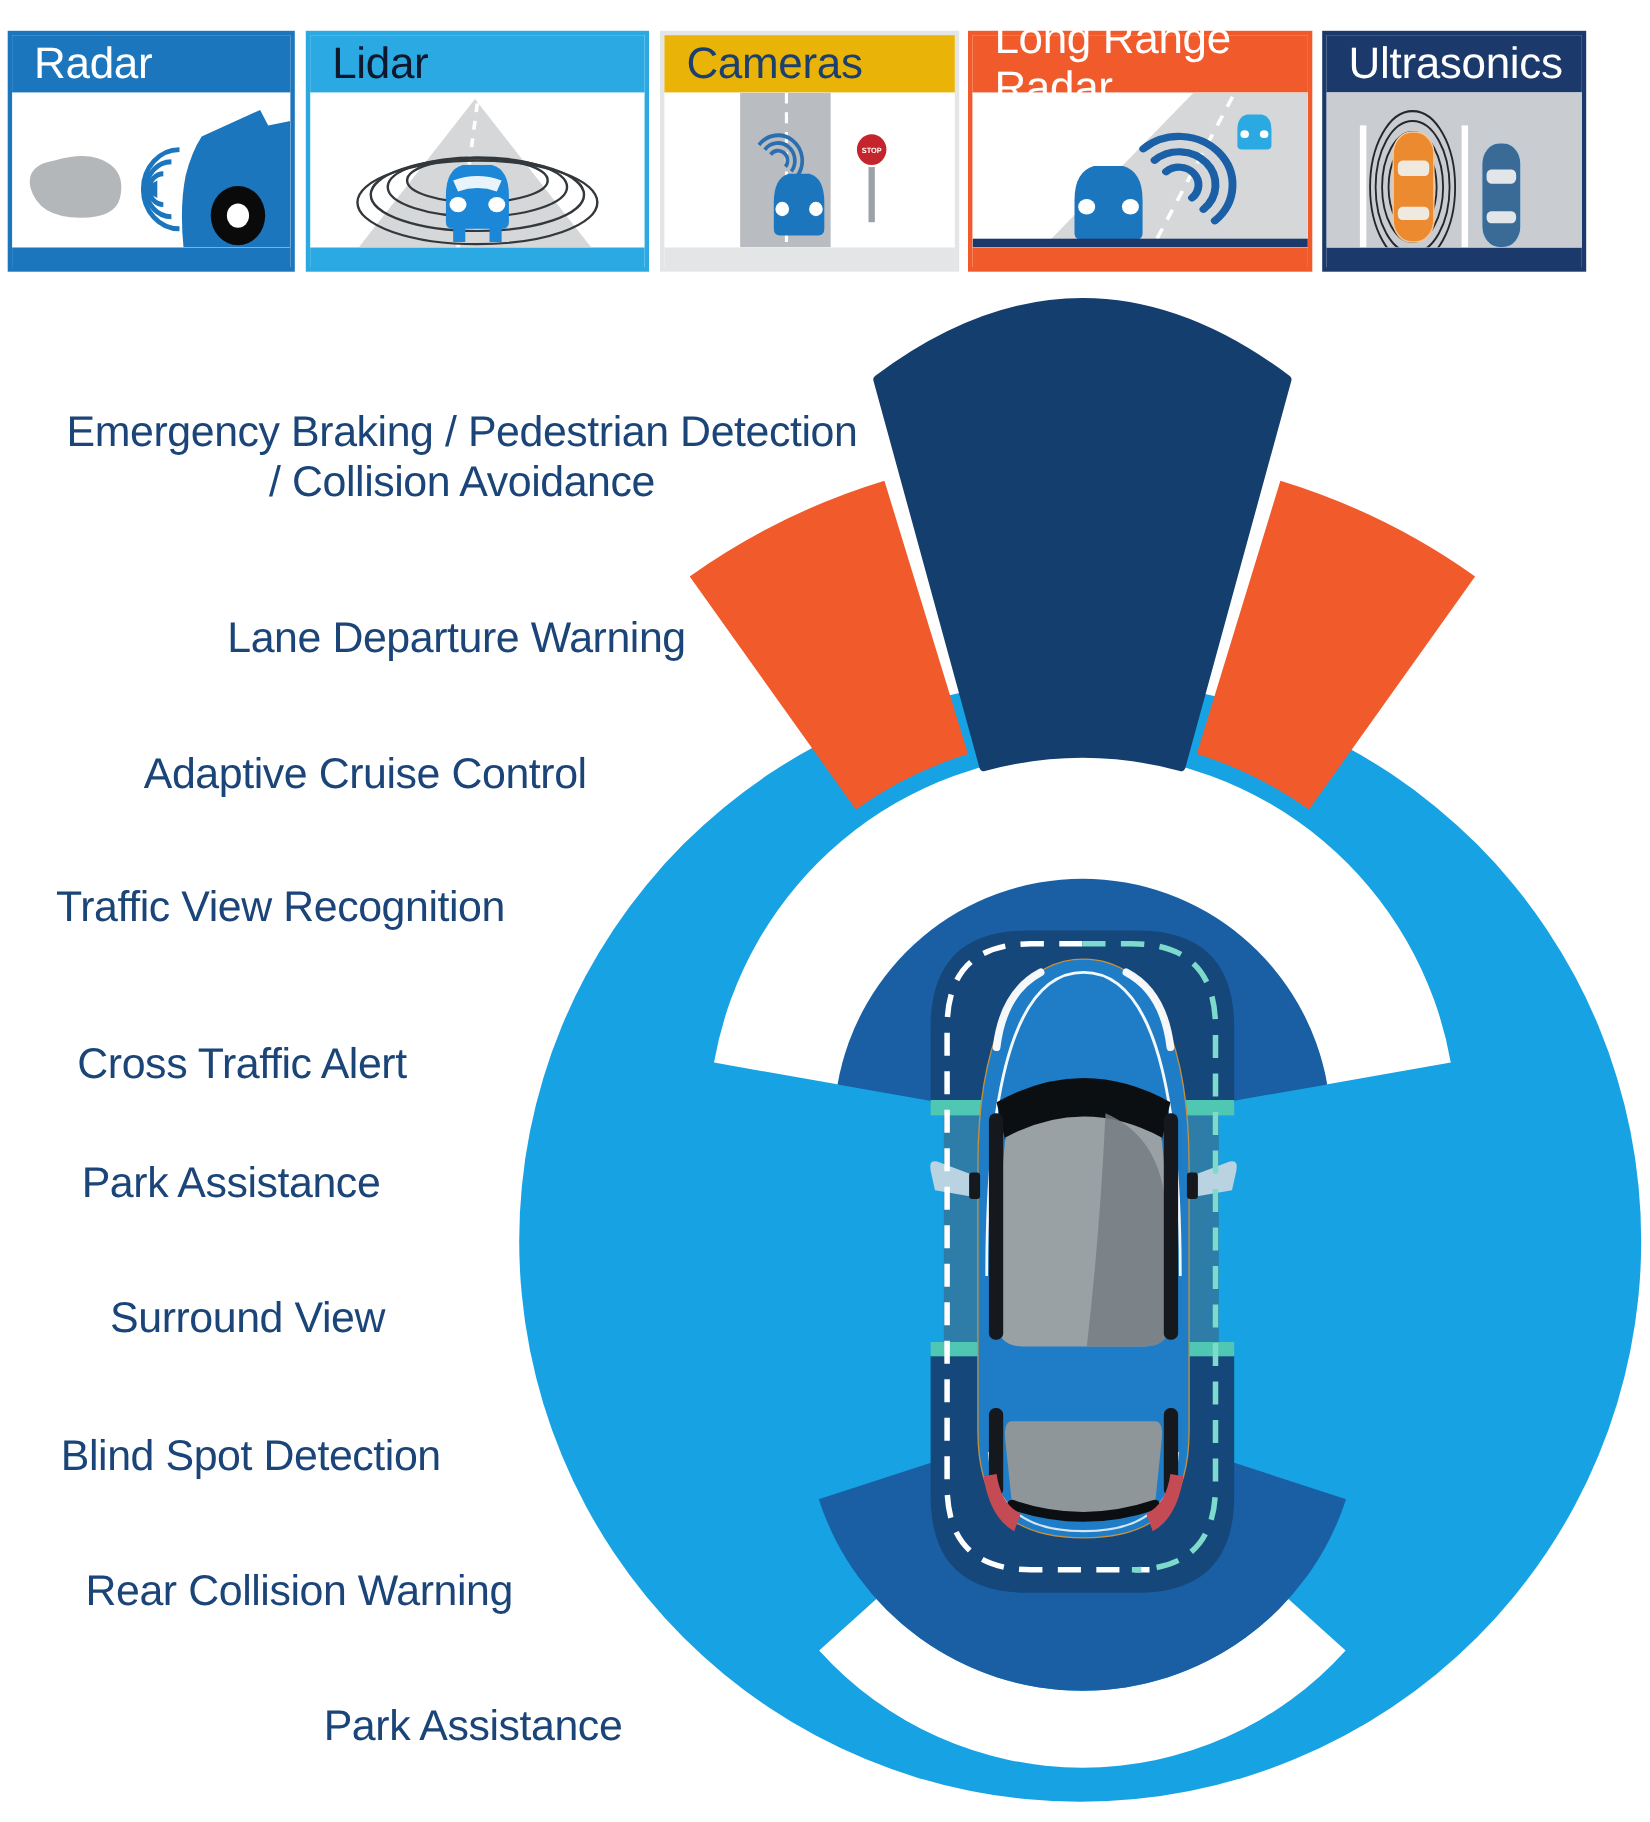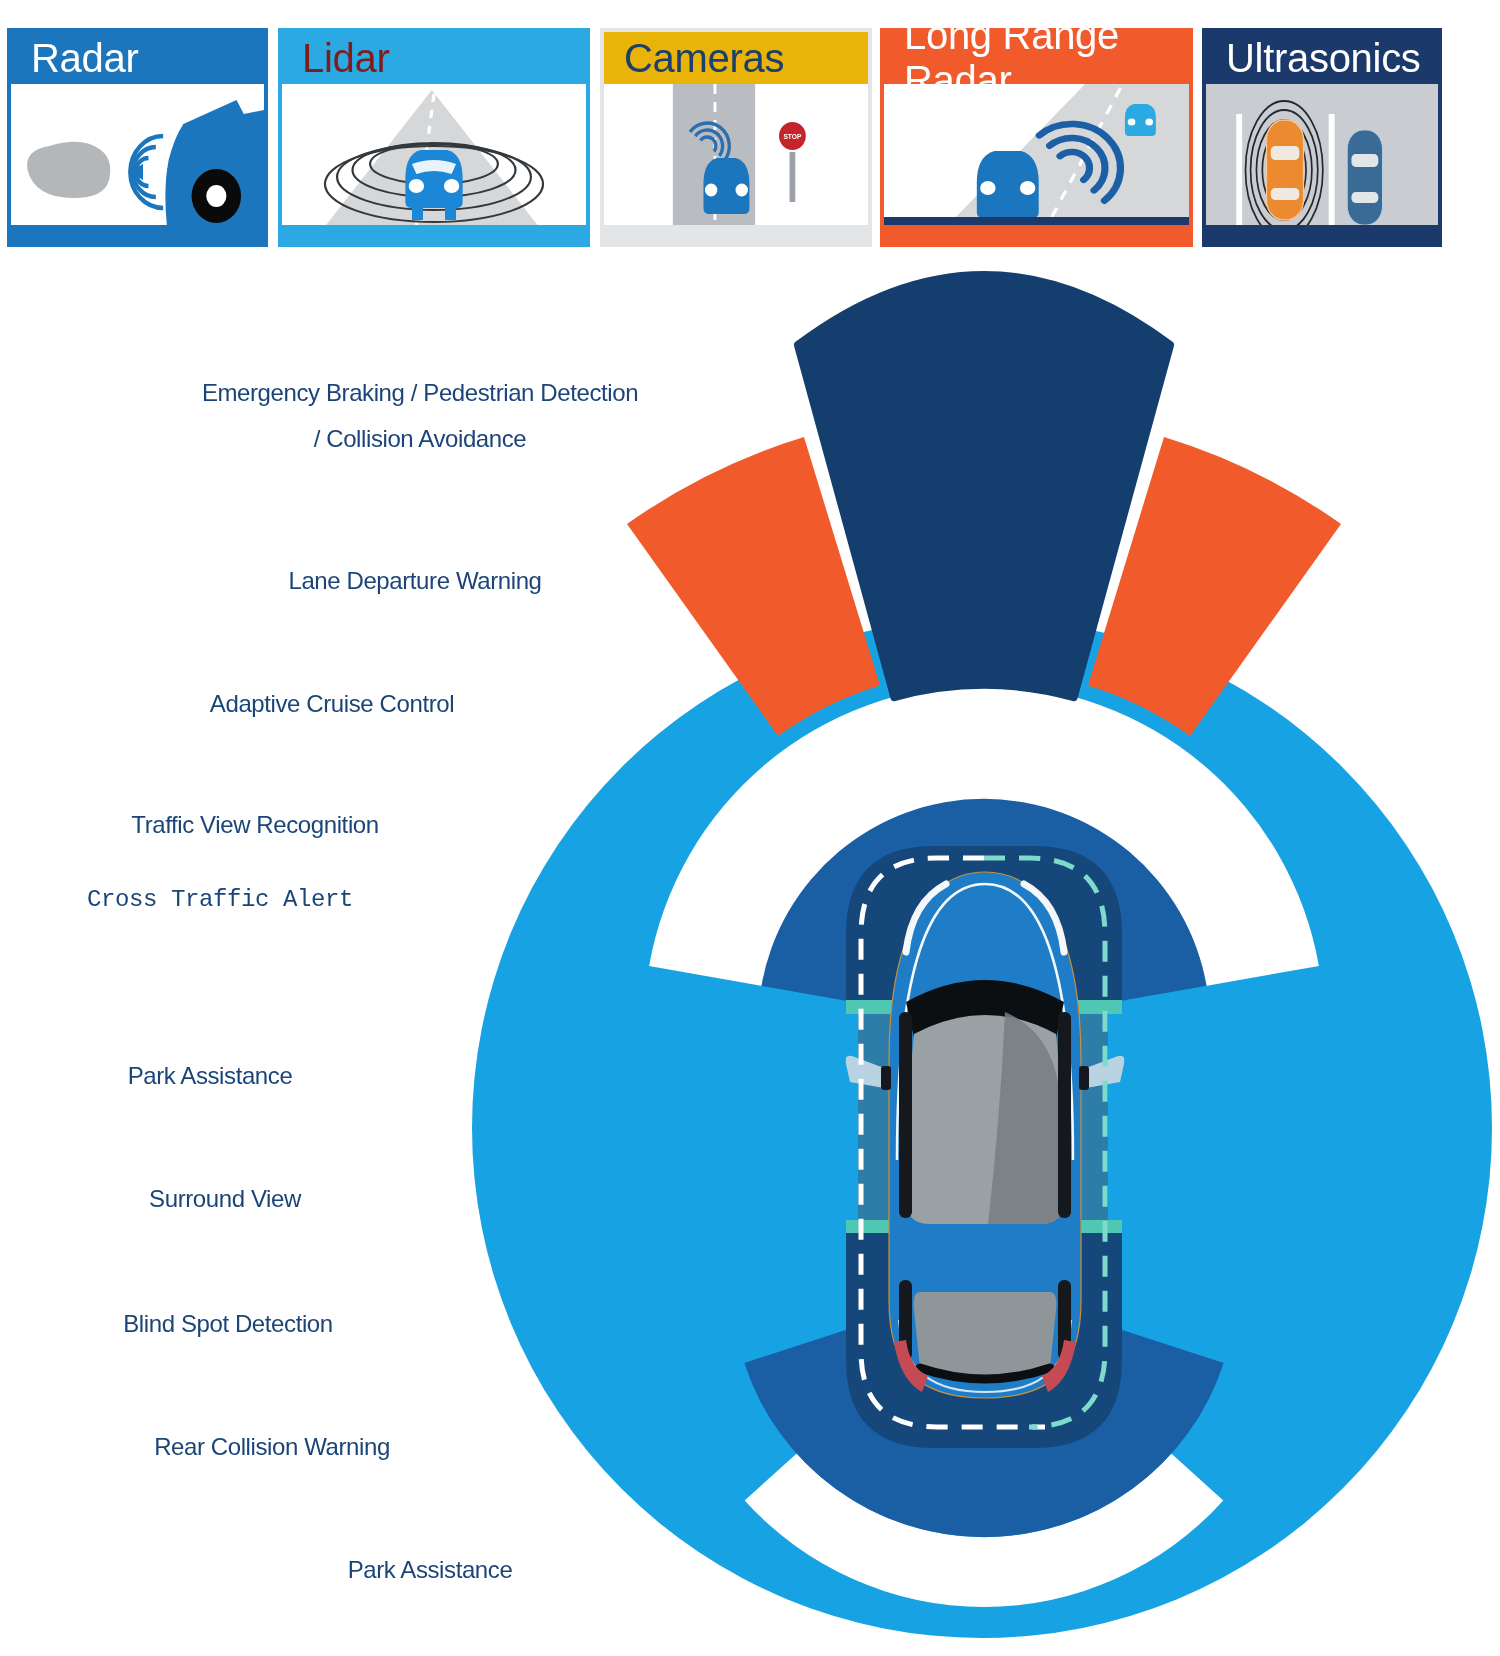--- a/index.html
+++ b/index.html
@@ -10,21 +10,21 @@
   
   .legend{position:absolute;left:0;top:0;width:100%;height:250px;}
   .card{position:absolute;top:28px;height:219px;box-sizing:border-box;border:4px solid transparent;background:#fff;}
   .card-header{height:52px;display:flex;align-items:center;padding-left:20px;font-size:40px;letter-spacing:-0.3px;}
   .card-body{position:relative;height:141px;overflow:hidden;}
   .card-footer{height:19px;}
   .card svg{display:block;width:100%;height:100%;}
   
   .cap-label{
     position:absolute;transform:translateX(-50%);
-    font-size:24px;line-height:46px;text-align:center;white-space:pre-line;
+    font-size:39px;line-height:46px;text-align:center;white-space:pre-line;
     letter-spacing:-0.4px;
   }
   
   #diagram{position:absolute;left:0;top:0;width:1500px;height:1656px;}
 </style>
 </head>
 <body>
 
 <div id="stage">
 
@@ -45,21 +45,21 @@
           <polygon points="128,88 144,80 144,96" fill="#1b76bd"></polygon>
           <path d="M188,40 L246,16 L254,30 L276,26 L276,141 L170,141 Q166,104 172,76 Q178,54 188,40 Z" fill="#1b76bd"></path>
           <circle cx="224" cy="112" r="27" fill="#0a0a0a"></circle>
           <circle cx="224" cy="112" r="11" fill="#ffffff"></circle>
         </svg>
       </div>
       <div class="card-footer" style="background-color: rgb(27, 118, 189);"></div>
     </div>
 
     <div class="card" style="left: 278px; width: 312px; border-color: rgb(42, 169, 226);">
-      <div class="card-header" style="background-color: rgb(42, 169, 226); color: #7f1d1d;">
+      <div class="card-header" style="background-color: rgb(42, 169, 226); color: #0f172a;">
         <span>Lidar</span>
       </div>
       <div class="card-body">
         <svg viewBox="0 0 276 141" preserveAspectRatio="none">
           <path d="M136,6 L40,141 L232,141 Z" fill="#d5d7d9"></path>
           <path d="M138,10 L122,141" stroke="#ffffff" stroke-width="3" stroke-dasharray="8 8" fill="none"></path>
           <g stroke="#33383c" stroke-width="2" fill="none">
             <ellipse cx="138" cy="80" rx="58" ry="20"></ellipse>
             <ellipse cx="138" cy="86" rx="74" ry="27"></ellipse>
             <ellipse cx="138" cy="93" rx="88" ry="33"></ellipse>
@@ -222,20 +222,20 @@
 
     <path fill="none" stroke="#ffffff" stroke-width="5" stroke-dasharray="21 14" d="M984,858 L937,858 Q861,858 861,934 L861,1351 Q861,1427 937,1427 L1045,1427"></path>
     <path fill="none" stroke-width="5" stroke-dasharray="21 14" d="M984,858 L1029,858 Q1105,858 1105,934 L1105,1351 Q1105,1427 1029,1427" style="stroke: rgb(126, 218, 203);"></path>
   </svg>
 
   <div class="cap-label" style="left: 420px; top: 370px; color: rgb(27, 69, 120);">Emergency Braking / Pedestrian Detection
 / Collision Avoidance</div>
   <div class="cap-label" style="left: 415px; top: 558px; color: rgb(27, 69, 120);">Lane Departure Warning</div>
   <div class="cap-label" style="left: 332px; top: 681px; color: rgb(27, 69, 120);">Adaptive Cruise Control</div>
   <div class="cap-label" style="left: 255px; top: 802px; color: rgb(27, 69, 120);">Traffic View Recognition</div>
-  <div class="cap-label" style="left: 220px; top: 877px; color: rgb(27, 69, 120); font-family: Liberation Mono, monospace;">Cross Traffic Alert</div>
+  <div class="cap-label" style="left: 220px; top: 945px; color: rgb(27, 69, 120);">Cross Traffic Alert</div>
   <div class="cap-label" style="left: 210px; top: 1053px; color: rgb(27, 69, 120);">Park Assistance</div>
   <div class="cap-label" style="left: 228px; top: 1301px; color: rgb(27, 69, 120);">Blind Spot Detection</div>
   <div class="cap-label" style="left: 225px; top: 1176px; color: rgb(27, 69, 120);">Surround View</div>
   <div class="cap-label" style="left: 272px; top: 1424px; color: rgb(27, 69, 120);">Rear Collision Warning</div>
   <div class="cap-label" style="left: 430px; top: 1547px; color: rgb(27, 69, 120);">Park Assistance</div>
 
 </div>
 
 </body></html>

